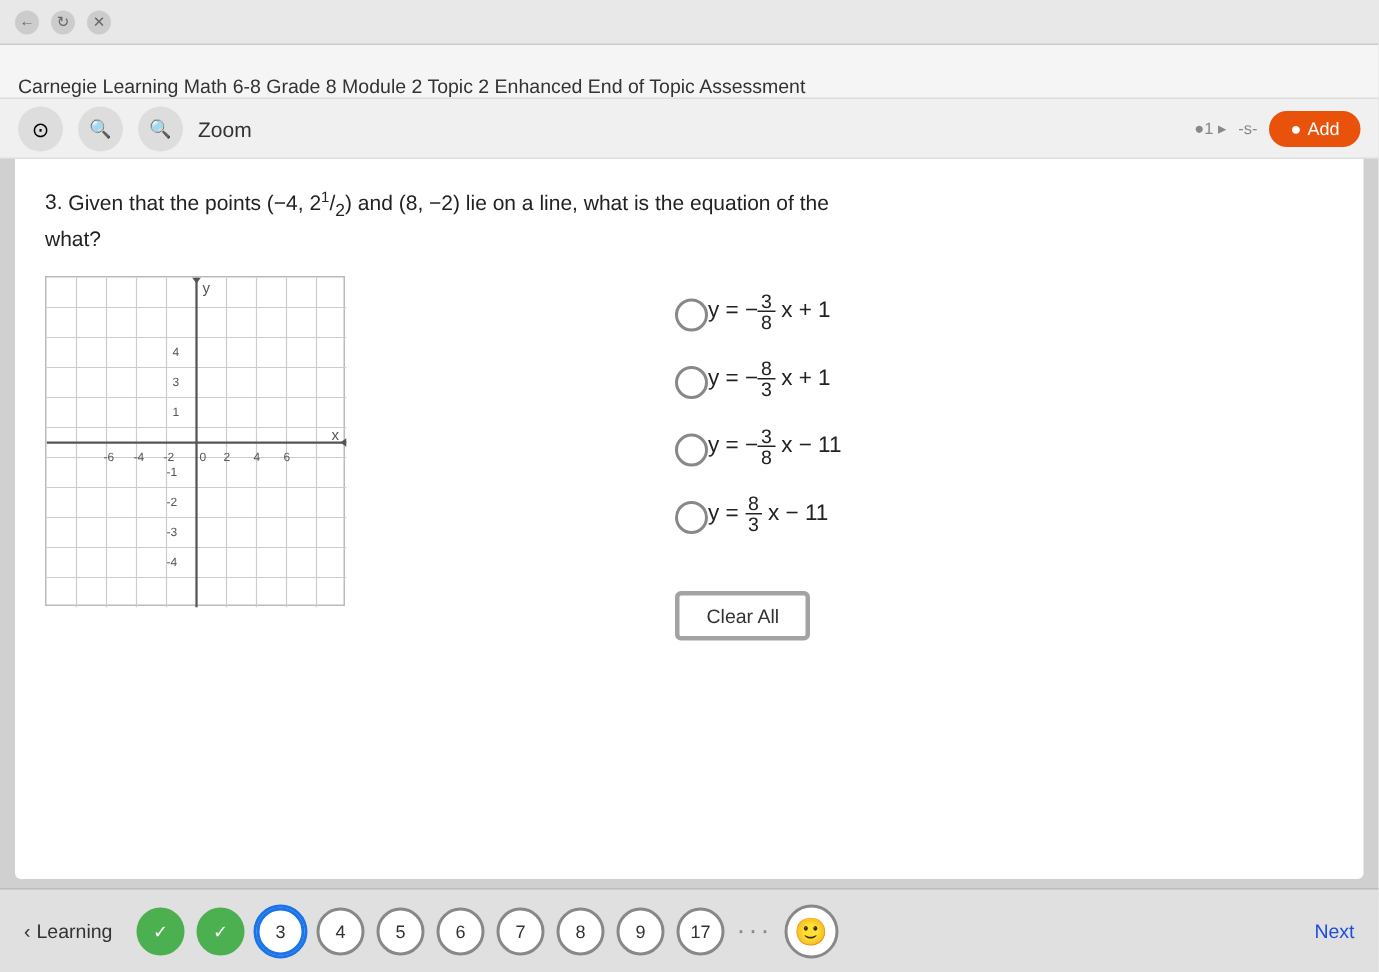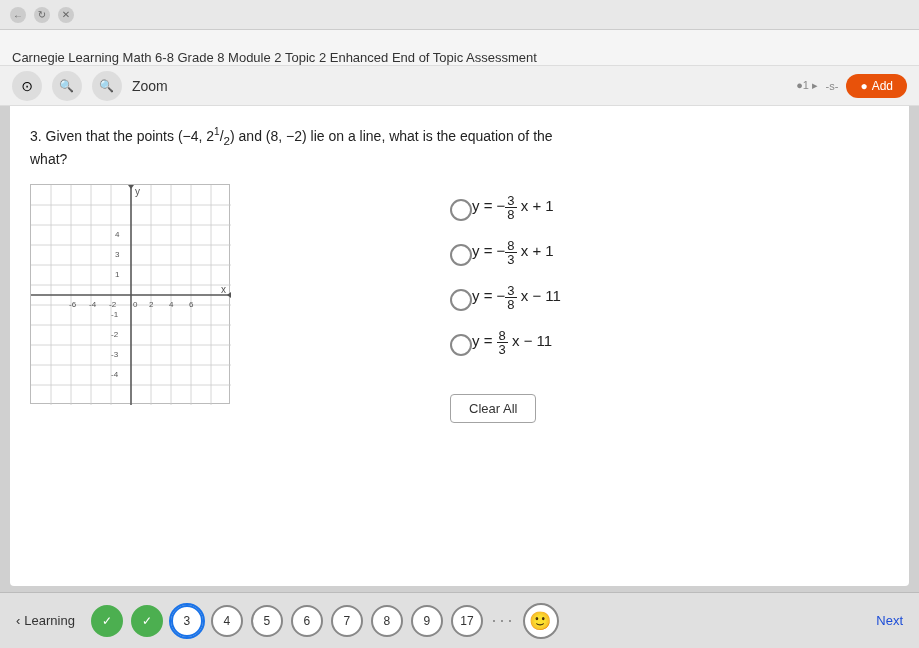--- a/index.html
+++ b/index.html
@@ -161,21 +161,21 @@
       align-items: center;
       vertical-align: middle;
       font-size: 14px;
       line-height: 1;
     }
     .frac-num { border-bottom: 1px solid #222; padding: 0 2px; font-size: 13px; }
     .frac-den { padding: 0 2px; font-size: 13px; }
 
     .clear-all-btn {
       display: inline-block;
-      border: 1px solid #a3a3a3;
+      border: 3px solid #a3a3a3;
       background: #fff;
       color: #333;
       padding: 6px 18px;
       border-radius: 4px;
       font-size: 13px;
       cursor: pointer;
       margin-top: 20px;
     }
 
     

